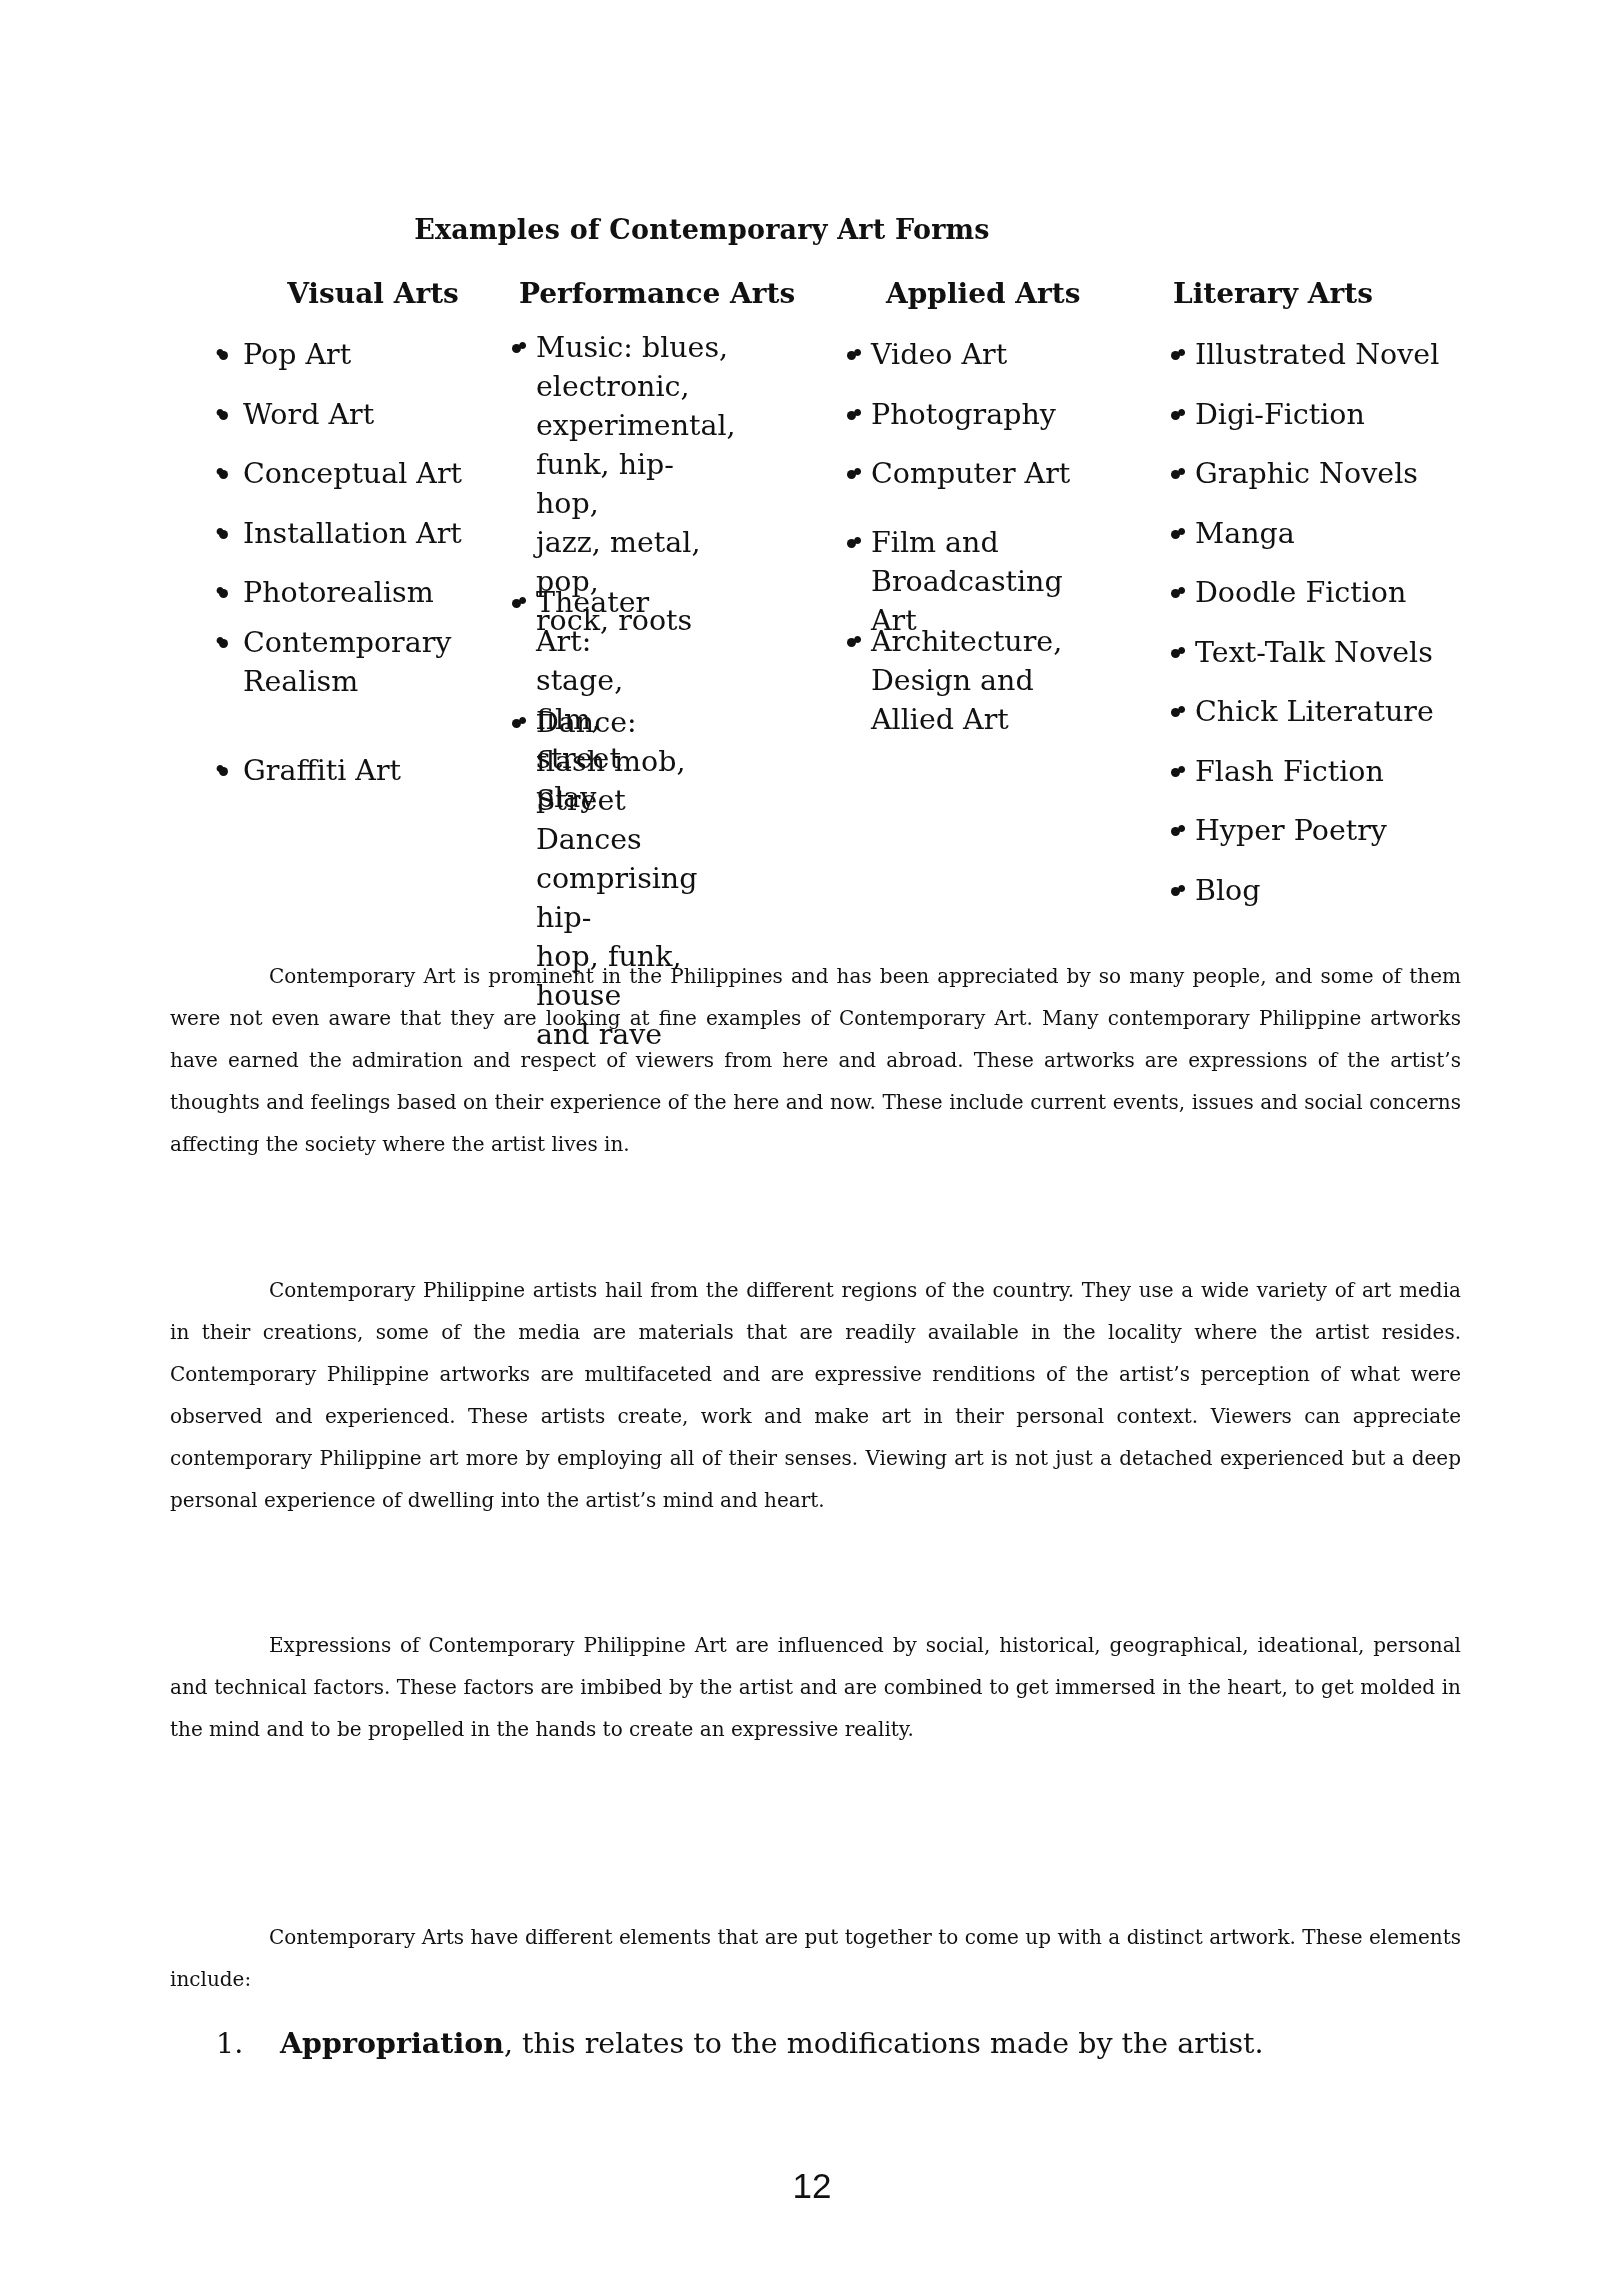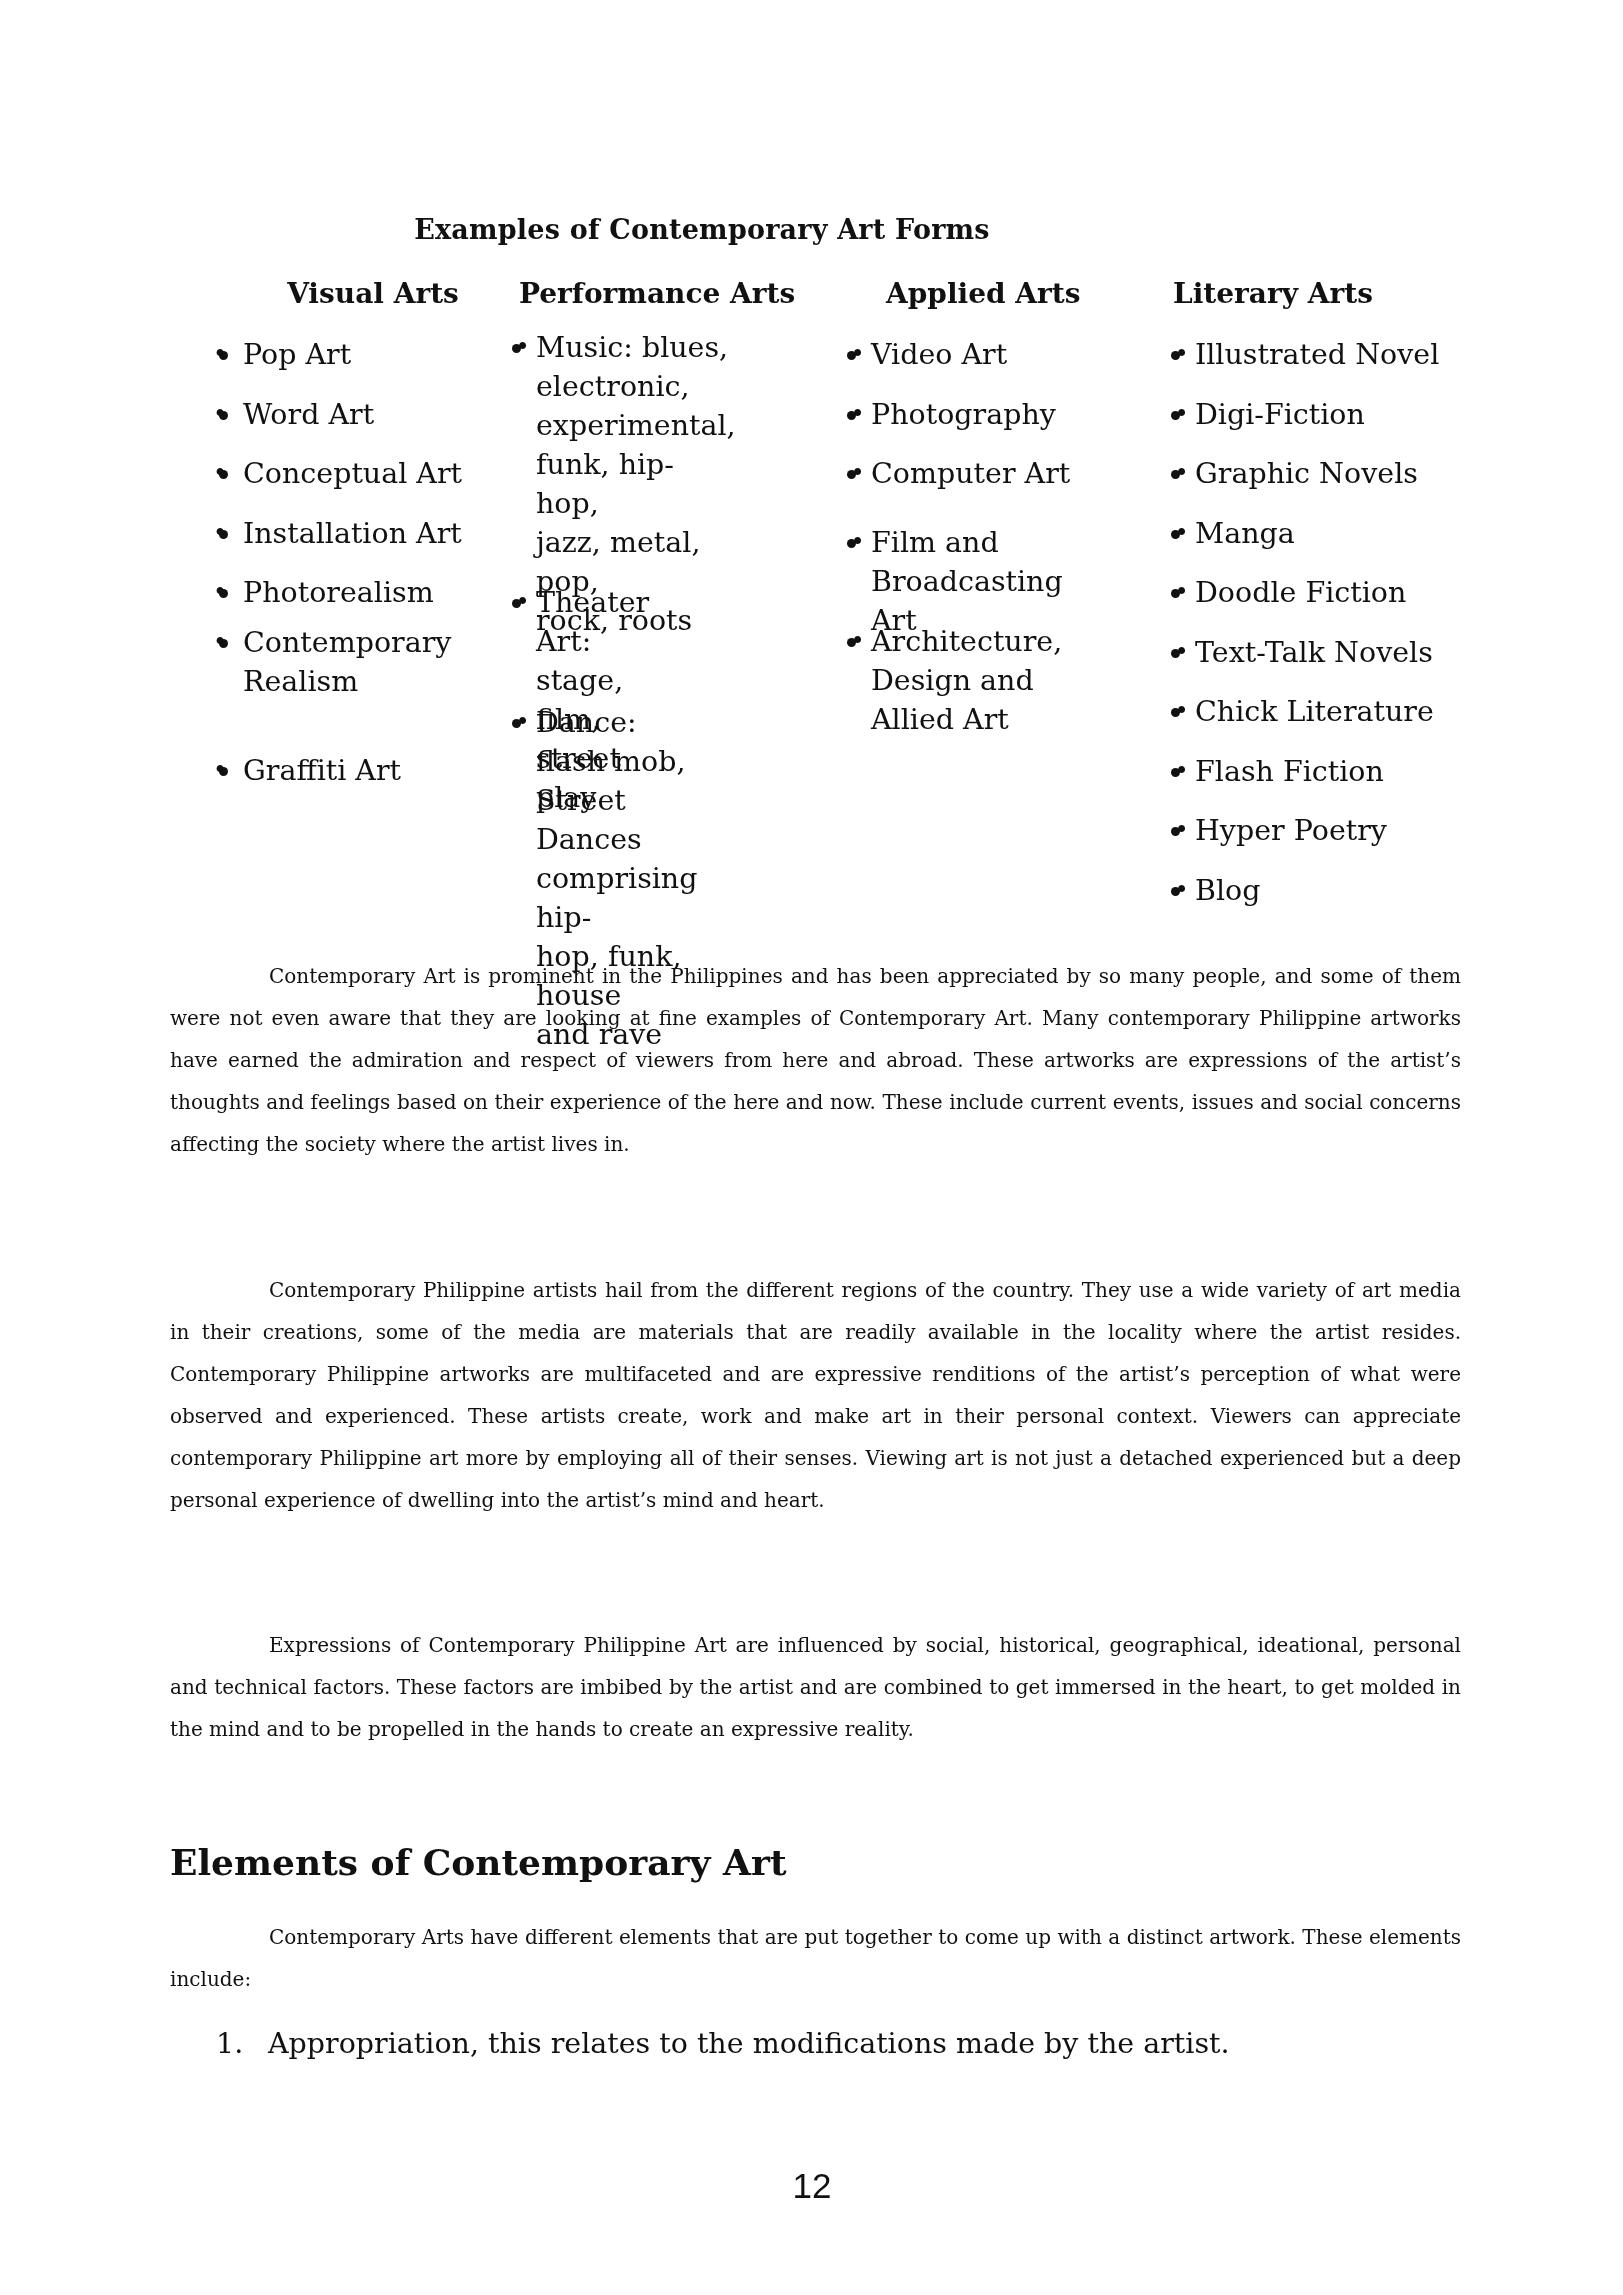--- a/index.html
+++ b/index.html
@@ -32,21 +32,21 @@
       text-indent: 99px; margin: 0;
     }
     .section-heading {
       position: absolute; left: 170px; top: 1841px; margin: 0;
       font-size: 36px; font-weight: bold;
     }
     .num-item {
       position: absolute; left: 216px; font-size: 28.5px; line-height: 41px; white-space: nowrap;
     }
     .num-item .num { display: inline-block; width: 52px; }
-    .num-item b { font-weight: normal; }
+    .num-item b { font-weight: bold; margin-left: 12px; }
     .page-number {
       position: absolute; top: 2166px; left: 0; width: 1624px; text-align: center;
       font-family: "Liberation Sans", "DejaVu Sans", sans-serif; font-size: 35px;
     }
   </style>
 </head>
 <body>
 
 <div class="page">
 
@@ -112,21 +112,20 @@
     <li style="top:692px;"><span class="bullet" style="left:-20.6px;">•</span><span>Chick Literature</span></li>
     <li style="top:752px;"><span class="bullet" style="left:-20.6px;">•</span><span>Flash Fiction</span></li>
     <li style="top:811px;"><span class="bullet" style="left:-20.6px;">•</span><span>Hyper Poetry</span></li>
     <li style="top:871px;"><span class="bullet" style="left:-20.6px;">•</span><span>Blog</span></li>
   </ul>
 
   <p class="para" style="top:955px;">Contemporary Art is prominent in the Philippines and has been appreciated by so many people, and some of them were not even aware that they are looking at fine examples of Contemporary Art. Many contemporary Philippine artworks have earned the admiration and respect of viewers from here and abroad. These artworks are expressions of the artist’s thoughts and feelings based on their experience of the here and now. These include current events, issues and social concerns affecting the society where the artist lives in.</p>
   <p class="para" style="top:1269px;">Contemporary Philippine artists hail from the different regions of the country. They use a wide variety of art media in their creations, some of the media are materials that are readily available in the locality where the artist resides. Contemporary Philippine artworks are multifaceted and are expressive renditions of the artist’s perception of what were observed and experienced. These artists create, work and make art in their personal context. Viewers can appreciate contemporary Philippine art more by employing all of their senses. Viewing art is not just a detached experienced but a deep personal experience of dwelling into the artist’s mind and heart.</p>
   <p class="para" style="top:1624px;">Expressions of Contemporary Philippine Art are influenced by social, historical, geographical, ideational, personal and technical factors. These factors are imbibed by the artist and are combined to get immersed in the heart, to get molded in the mind and to be propelled in the hands to create an expressive reality.</p>
 
-  <h2 class="section-heading">Elements of Contemporary Art</h2>
   <p class="para" style="top:1916px;">Contemporary Arts have different elements that are put together to come up with a distinct artwork. These elements include:</p>
 
   <div class="num-item" style="top:2023px;">
     <span class="num">1.</span><b>Appropriation</b><span>, this relates to the modifications made by the artist.</span>
   </div>
 
   <div class="page-number">12</div>
 </div>
 
 

